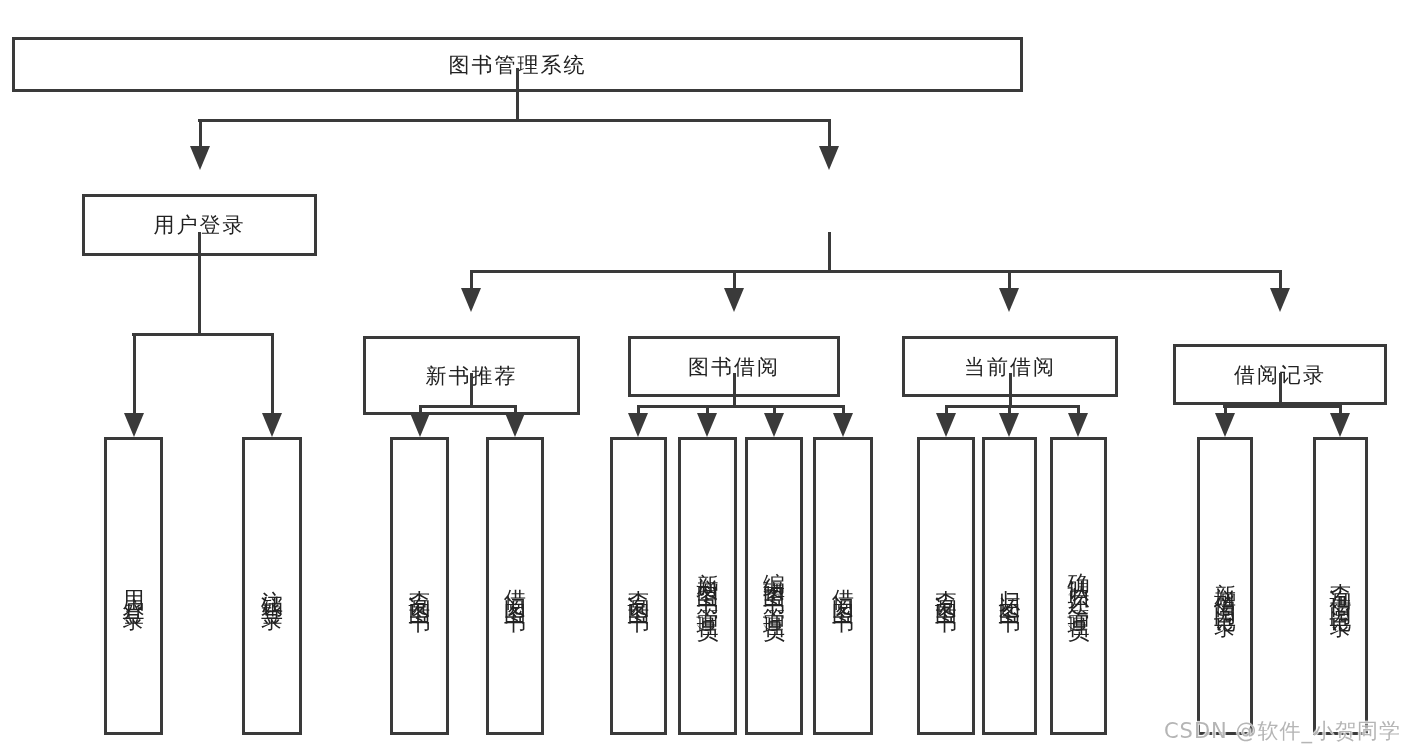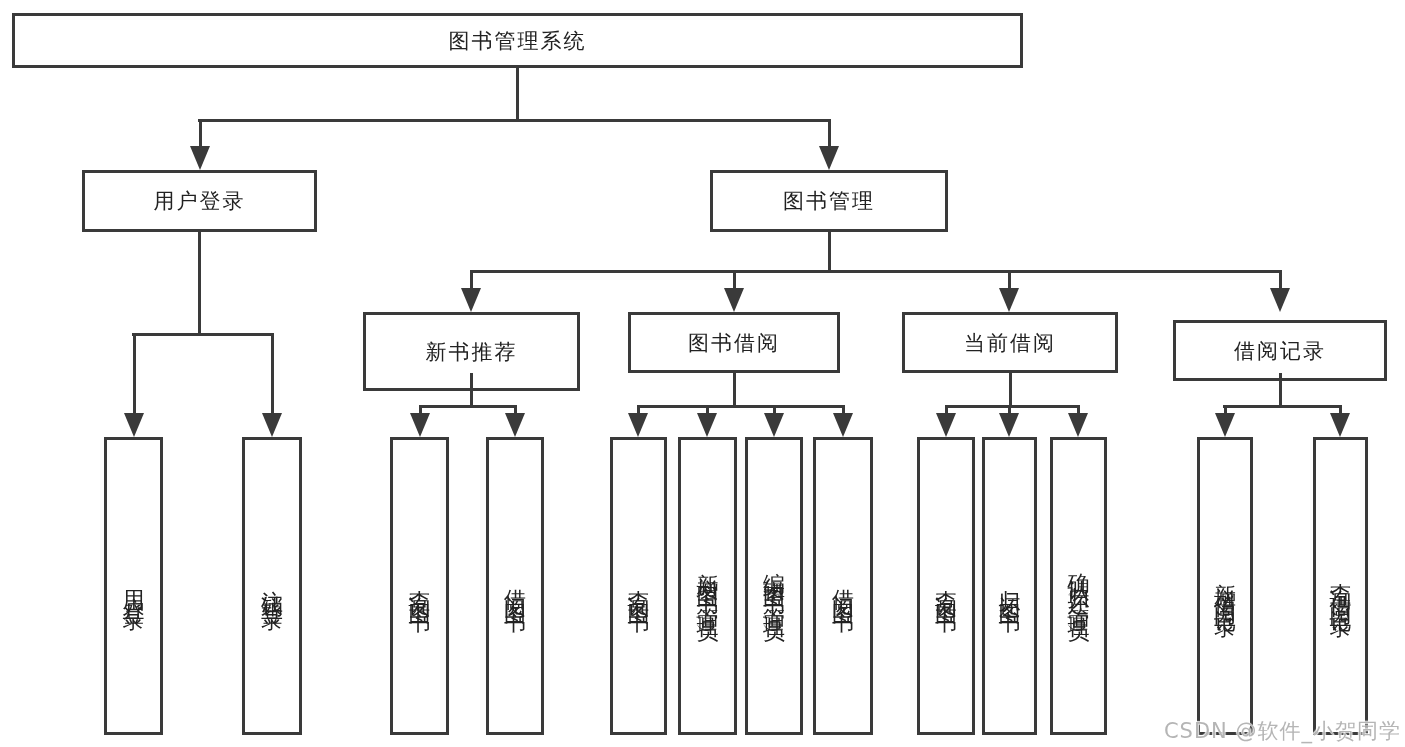--- a/index.html
+++ b/index.html
@@ -22,20 +22,21 @@
     border:3px solid var(--line);
     background:#ffffff;
     display:flex;
     align-items:center;
     justify-content:center;
   }
   .box.h{
     font-size:21px;
     letter-spacing:2px;
     white-space:nowrap;
+    margin-top:24px;
   }
   .box.v{
     writing-mode:vertical-rl;
     text-orientation:mixed;
     font-size:22px;
     letter-spacing:7px;
     line-height:1;
   }
   .line{
     position:absolute;
@@ -79,21 +80,20 @@
 <div class="stage">
 
   <div class="box h" style="left:12px;top:13px;width:1011px;height:55px">图书管理系统</div>
 
   <div class="line" style="left:516px;top:68px;width:3px;height:54px"></div>
   <div class="line" style="left:198px;top:119px;width:633px;height:3px"></div>
   <div class="arrow" style="left:190px;top:119px;height:51px"></div>
   <div class="arrow" style="left:819px;top:119px;height:51px"></div>
 
   <div class="box h" style="left:82px;top:170px;width:235px;height:62px">用户登录</div>
-  <div class="box h" style="left:710px;top:170px;width:238px;height:62px">图书管理</div>
 
   <div class="line" style="left:198px;top:232px;width:3px;height:104px"></div>
   <div class="line" style="left:132px;top:333px;width:141px;height:3px"></div>
   <div class="arrow" style="left:124px;top:333px;height:104px"></div>
   <div class="arrow" style="left:262px;top:333px;height:104px"></div>
 
   <div class="line" style="left:828px;top:232px;width:3px;height:41px"></div>
   <div class="line" style="left:470px;top:270px;width:812px;height:3px"></div>
   <div class="arrow" style="left:461px;top:270px;height:42px"></div>
   <div class="arrow" style="left:724px;top:270px;height:42px"></div>

